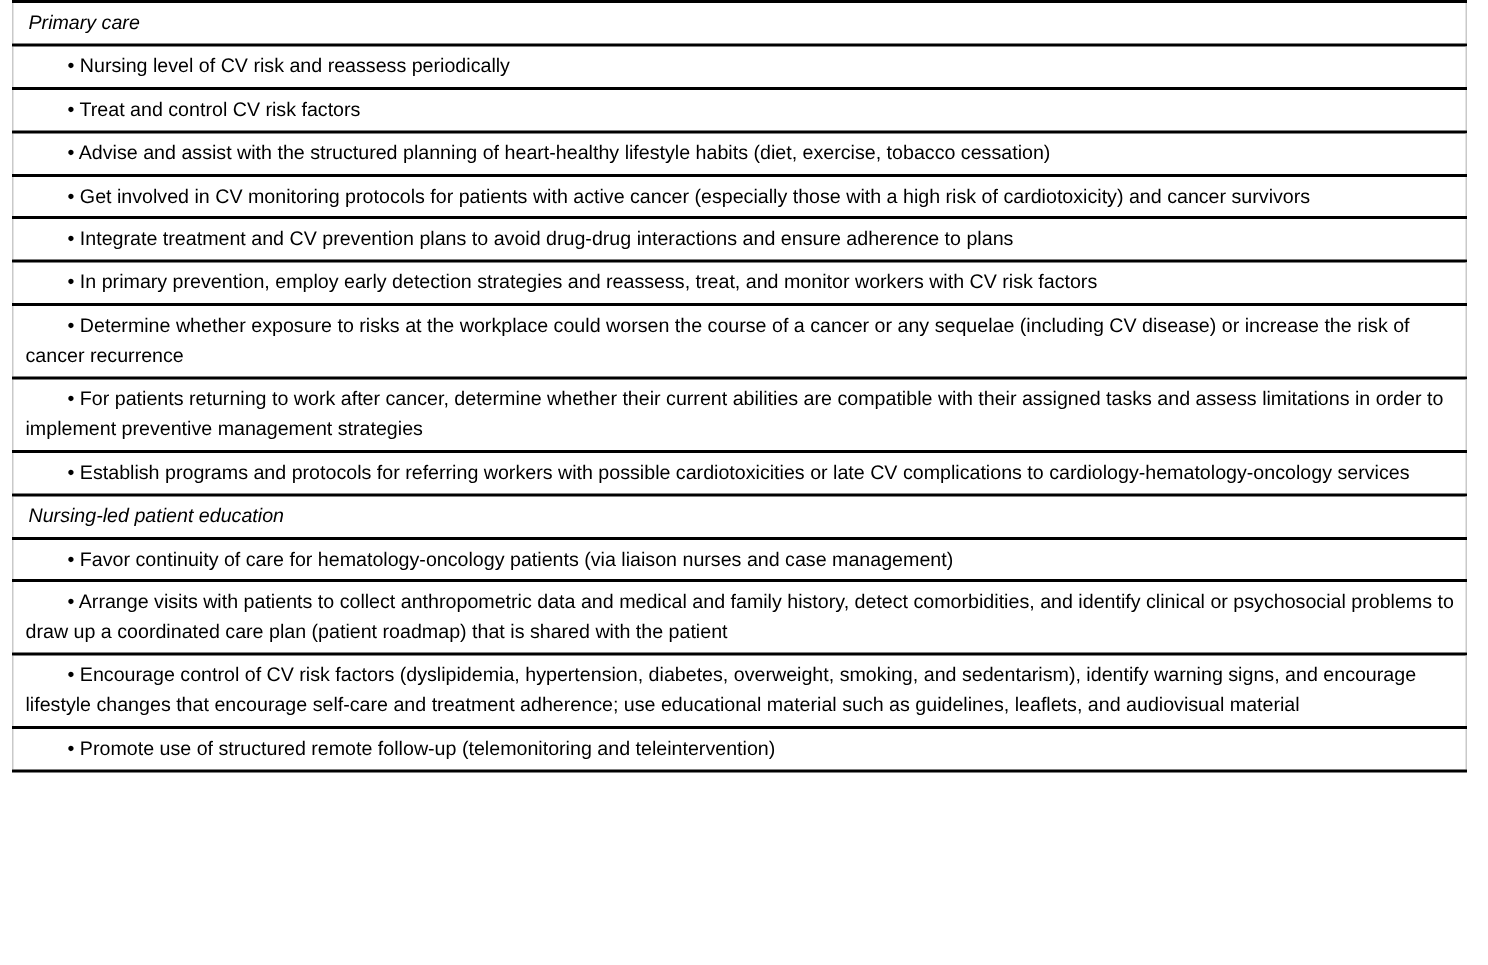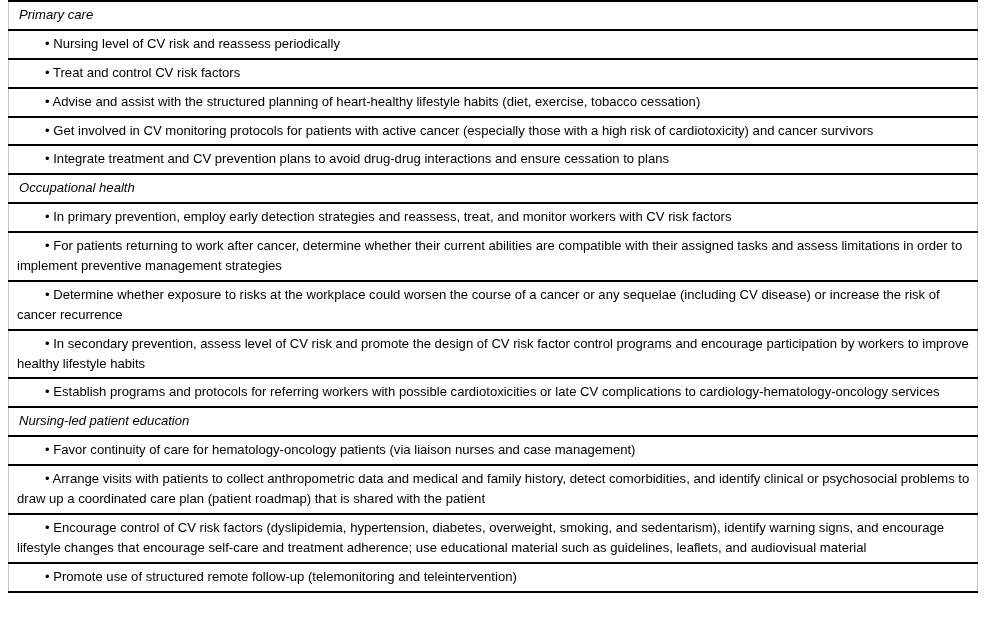--- a/index.html
+++ b/index.html
@@ -81,36 +81,30 @@
         <tr>
           <td class="bullet-item"><span class="bullet-glyph">• </span><span>Treat and control CV risk factors</span></td>
         </tr>
         <tr>
           <td class="bullet-item"><span class="bullet-glyph">• </span><span>Advise and assist with the structured planning of heart-healthy lifestyle habits (diet, exercise, tobacco cessation)</span></td>
         </tr>
         <tr>
           <td class="bullet-item"><span class="bullet-glyph">• </span><span>Get involved in CV monitoring protocols for patients with active cancer (especially those with a high risk of cardiotoxicity) and cancer survivors</span></td>
         </tr>
         <tr>
-          <td class="bullet-item"><span class="bullet-glyph">• </span><span>Integrate treatment and CV prevention plans to avoid drug-drug interactions and ensure cessation to plans</span></td>
-        </tr>
-        <tr>
-          <td class="section-head">Occupational health</td>
+          <td class="bullet-item"><span class="bullet-glyph">• </span><span>Integrate treatment and CV prevention plans to avoid drug-drug interactions and ensure adherence to plans</span></td>
         </tr>
         <tr>
           <td class="bullet-item"><span class="bullet-glyph">• </span><span>In primary prevention, employ early detection strategies and reassess, treat, and monitor workers with CV risk factors</span></td>
         </tr>
         <tr>
-          <td class="bullet-item"><span class="bullet-glyph">• </span><span>For patients returning to work after cancer, determine whether their current abilities are compatible with their assigned tasks and assess limitations in order to implement preventive management strategies</span></td>
-        </tr>
-        <tr>
           <td class="bullet-item"><span class="bullet-glyph">• </span><span>Determine whether exposure to risks at the workplace could worsen the course of a cancer or any sequelae (including CV disease) or increase the risk of cancer recurrence</span></td>
         </tr>
         <tr>
-          <td class="bullet-item"><span class="bullet-glyph">• </span><span>In secondary prevention, assess level of CV risk and promote the design of CV risk factor control programs and encourage participation by workers to improve healthy lifestyle habits</span></td>
+          <td class="bullet-item"><span class="bullet-glyph">• </span><span>For patients returning to work after cancer, determine whether their current abilities are compatible with their assigned tasks and assess limitations in order to implement preventive management strategies</span></td>
         </tr>
         <tr>
           <td class="bullet-item"><span class="bullet-glyph">• </span><span>Establish programs and protocols for referring workers with possible cardiotoxicities or late CV complications to cardiology-hematology-oncology services</span></td>
         </tr>
         <tr>
           <td class="section-head">Nursing-led patient education</td>
         </tr>
         <tr>
           <td class="bullet-item"><span class="bullet-glyph">• </span><span>Favor continuity of care for hematology-oncology patients (via liaison nurses and case management)</span></td>
         </tr>

